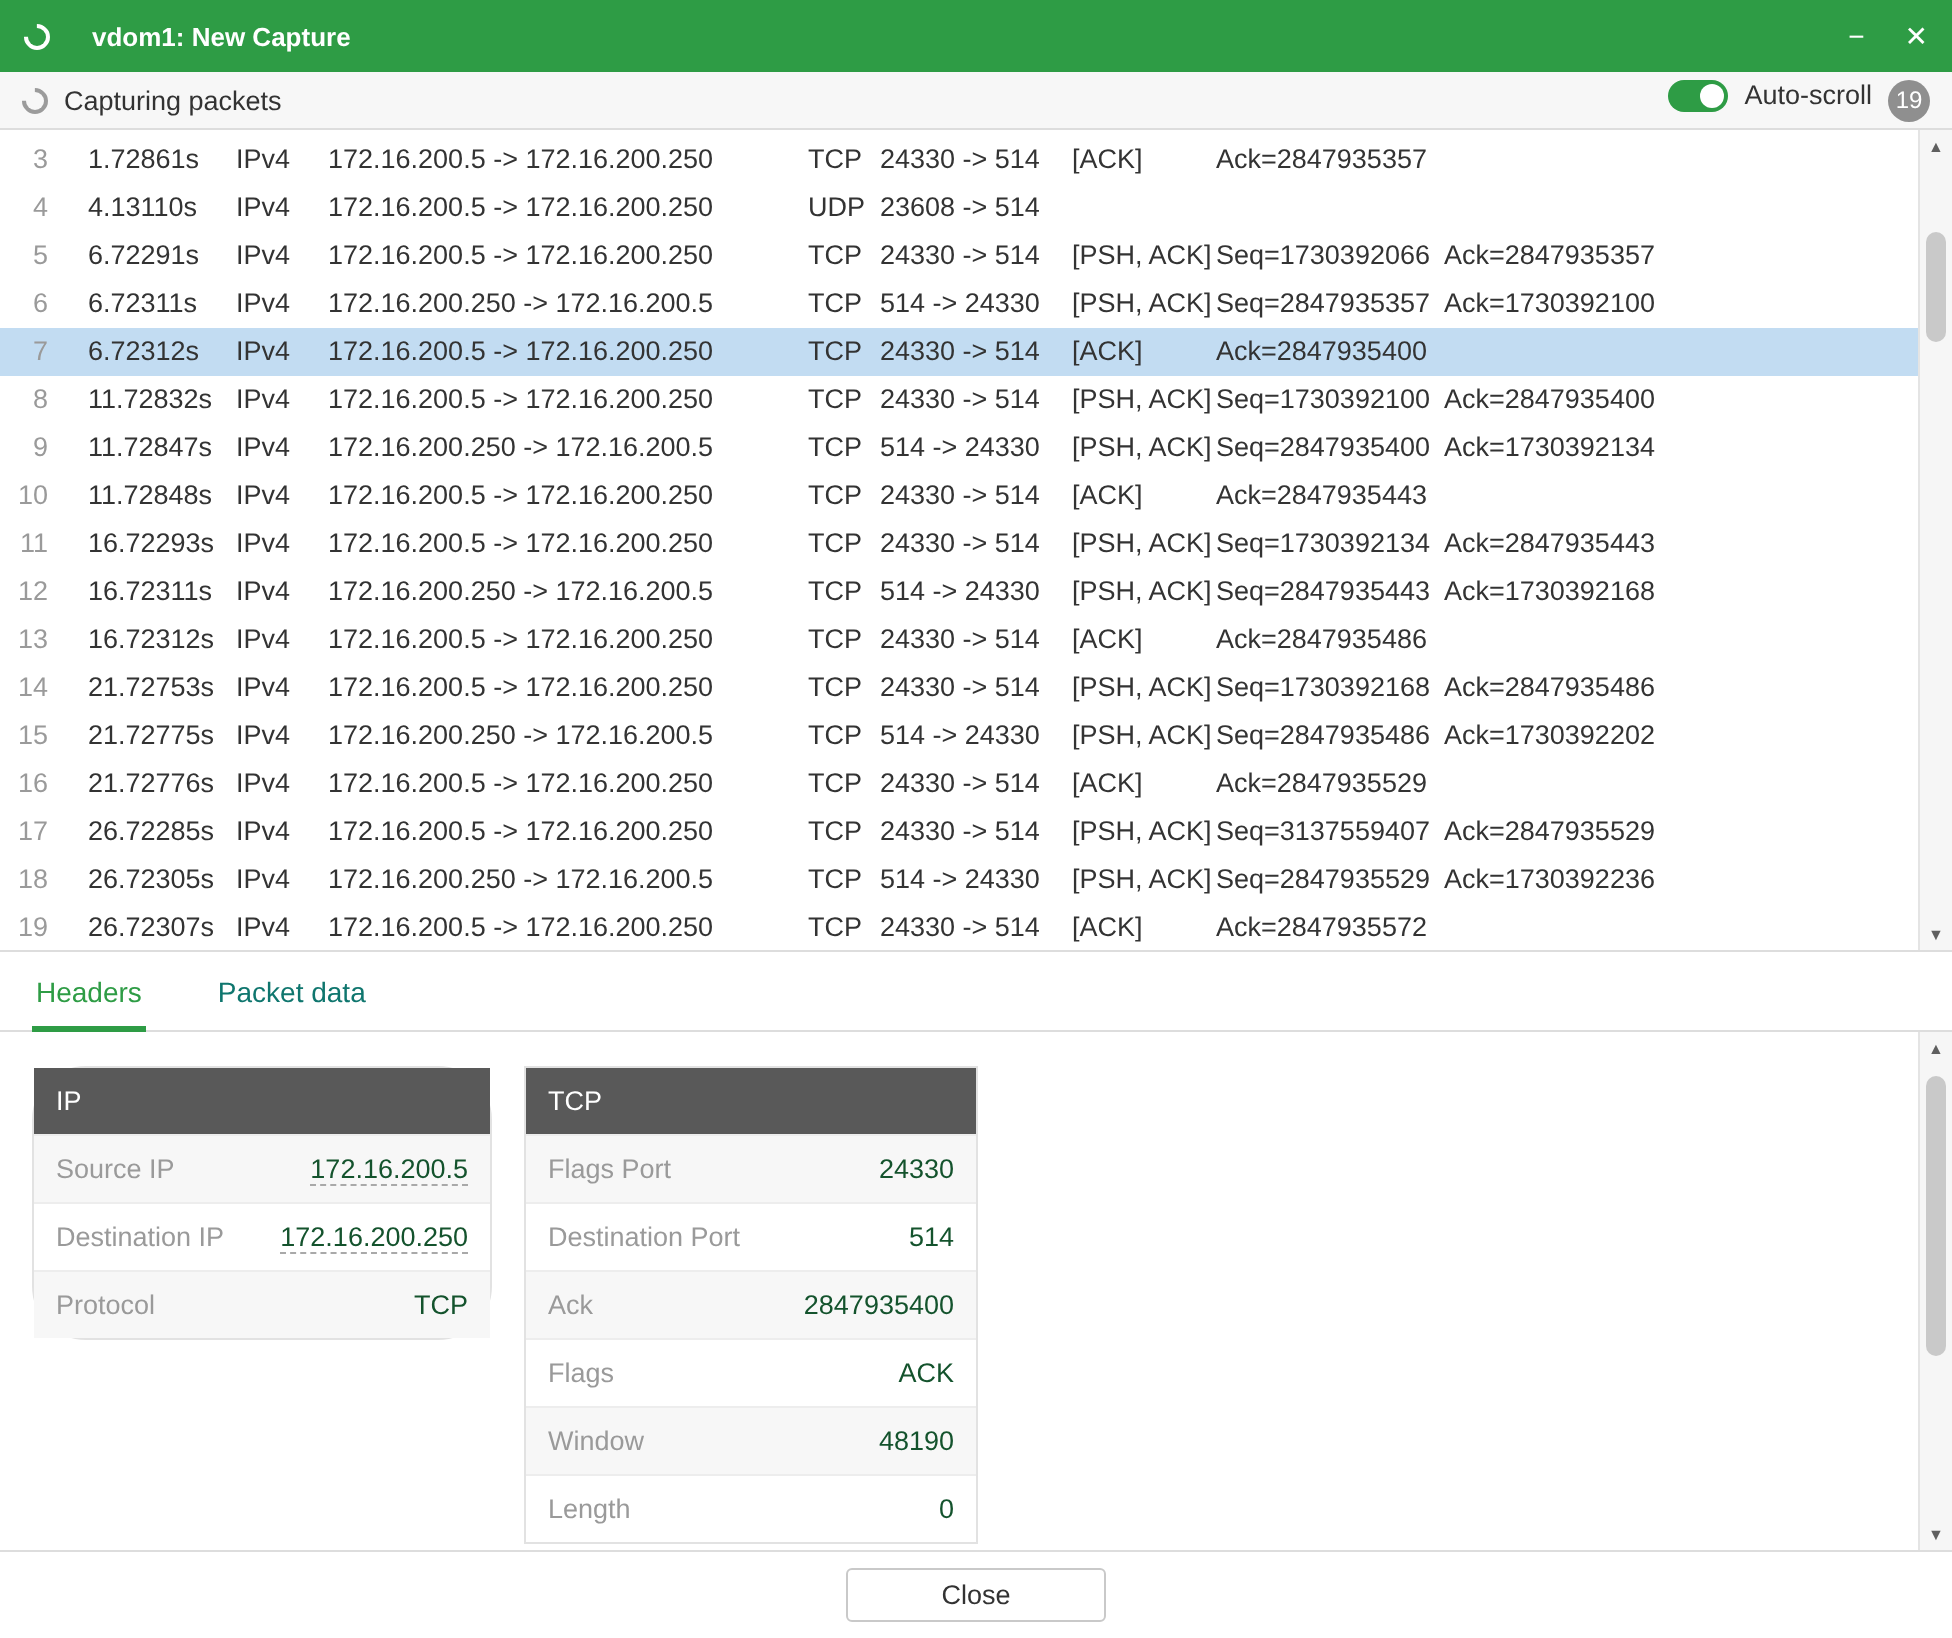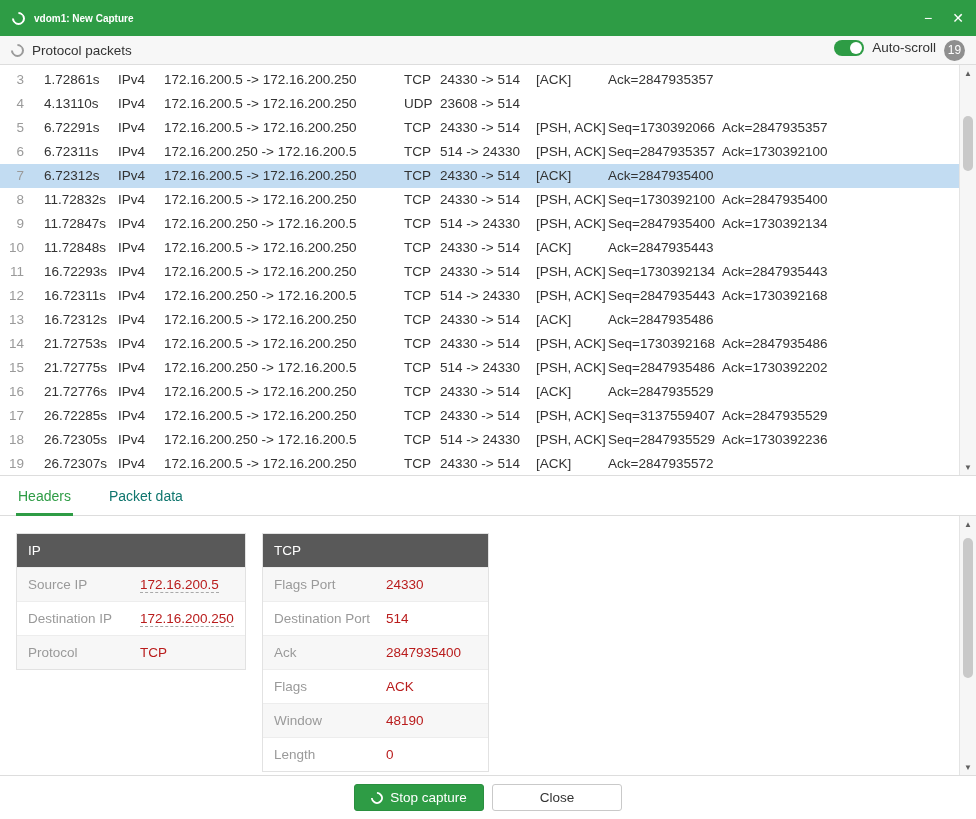--- a/index.html
+++ b/index.html
@@ -1,21 +1,21 @@
 <!DOCTYPE html>
 <html><head>
 <meta charset="utf-8">
 <style>
   * { box-sizing: border-box; }
   body { margin:0; font-family:"Liberation Sans","DejaVu Sans",sans-serif; background:#e8e8e8; }
   .window { width:976px; height:819px; display:flex; flex-direction:column; background:#fff; overflow:hidden; }
 
   
   .titlebar { flex:0 0 36px; background:#2e9c45; display:flex; align-items:center; padding:0 12px; color:#fff; }
-  .title { font-weight:bold; font-size:10px; margin-left:9px; }
+  .title { font-weight:bold; font-size:13px; margin-left:21px; }
   .win-controls { margin-left:auto; display:flex; gap:20px; align-items:center; }
   .win-btn { cursor:pointer; color:#fff; font-size:14px; line-height:1; display:flex; align-items:center; }
 
   
   .spinner { display:inline-block; width:13px; height:13px; border:2px solid currentColor; border-top-color:transparent; border-radius:50%; transform:rotate(-45deg); }
   .spinner.white { color:#ffffff; }
   .spinner.gray  { color:#9b9b9b; }
   .spinner.small { width:12px; height:12px; }
 
   
@@ -50,27 +50,27 @@
 
   
   .tabbar { flex:0 0 41px; background:#fff; border-top:1px solid #dddddd; border-bottom:1px solid #dddddd; display:flex; padding-left:16px; gap:34px; }
   .tab { font-size:14px; color:#0f766e; display:flex; align-items:center; padding:0 2px; position:relative; cursor:pointer; }
   .tab.active { color:#2e9c45; }
   .tab.active::after { content:""; position:absolute; left:0; right:0; bottom:-1px; height:3px; background:#2e9c45; }
 
   
   .details { flex:1 1 auto; position:relative; background:#fff; padding:17px 24px 0 16px; display:flex; gap:16px; align-items:flex-start; overflow:hidden; }
   .dtable { border:1px solid #e2e2e2; font-size:13.5px; background:#fff; }
-  .dtable.ip  { width:230px; }
+  .dtable.ip  { width:230px;border-radius:27px; }
   .dtable.tcp { width:227px; }
   .dhead { background:#595959; color:#fff; padding:0 11px; height:33px; line-height:33px; }
-  .drow { display:flex; align-items:center; height:34px; padding:0 11px; border-top:1px solid #ededed; background:#fff; }
+  .drow { display:flex; align-items:center; height:34px; padding:0 11px; border-top:1px solid #ededed; background:#fff;justify-content:space-between; }
   .drows > .drow:nth-child(odd) { background:#f7f7f7; }
   .dlabel { flex:0 0 112px; color:#9a9a9a; }
-  .dvalue { color:#b91c1c; }
+  .dvalue { color:#14532d; }
   .dvalue.u { border-bottom:1px dashed #a9a9a9; cursor:pointer; }
 
   
   .footer { flex:0 0 44px; background:#fff; border-top:1px solid #dddddd; display:flex; align-items:center; justify-content:center; gap:8px; }
   .btn { height:27px; width:130px; border-radius:3px; font-size:13.5px; font-family:inherit; display:inline-flex; align-items:center; justify-content:center; cursor:pointer; }
   .btn-stop { background:#2e9c45; border:1px solid #2a8f3f; color:#fff; gap:7px; }
   .btn-close { background:#fff; border:1px solid #c9c9c9; color:#333; }
 </style>
 </head>
 <body>
@@ -85,21 +85,21 @@
           <span>−</span>
         </span>
       <span class="win-btn">
           <span>✕</span>
         </span>
     </span>
   </div>
 
   <div class="statusbar">
     <span class="spinner gray"></span>
-    <span class="txt">Protocol packets</span>
+    <span class="txt">Capturing packets</span>
     <span class="sb-right">
       <span class="toggle">
           <span class="knob"></span>
         </span>
       <span>Auto-scroll</span>
       <span class="badge">19</span>
     </span>
   </div>
 
   <div class="packet-list">
@@ -352,22 +352,18 @@
         </div>
     </div>
     <div class="vscroll">
       <span class="sarrow up">▲</span>
       <span class="sthumb" style="top:22px; height:140px;"></span>
       <span class="sarrow down">▼</span>
     </div>
   </div>
 
   <div class="footer">
-    <button class="btn btn-stop">
-      <span class="spinner white small"></span>
-      <span>Stop capture</span>
-    </button>
     <button class="btn btn-close">
       <span>Close</span>
     </button>
   </div>
 
 </div>
 
 </body></html>

